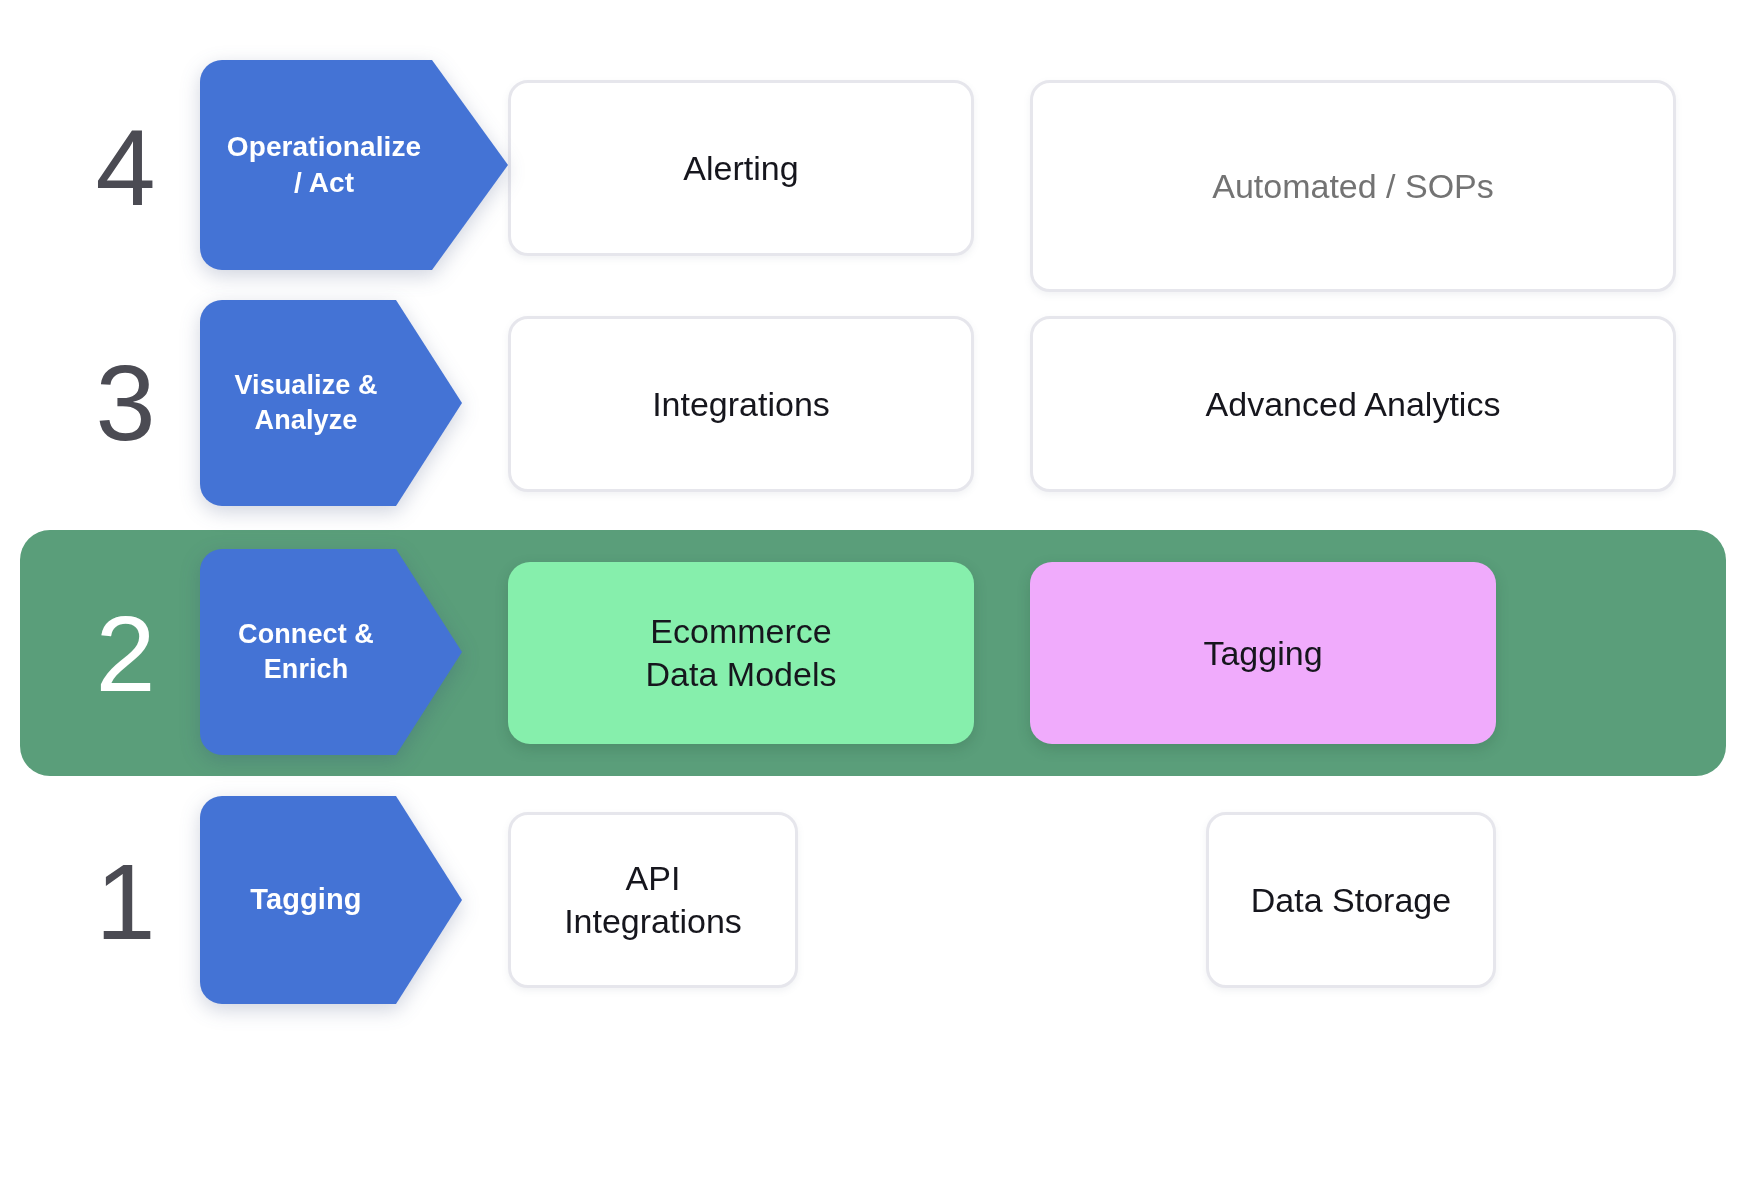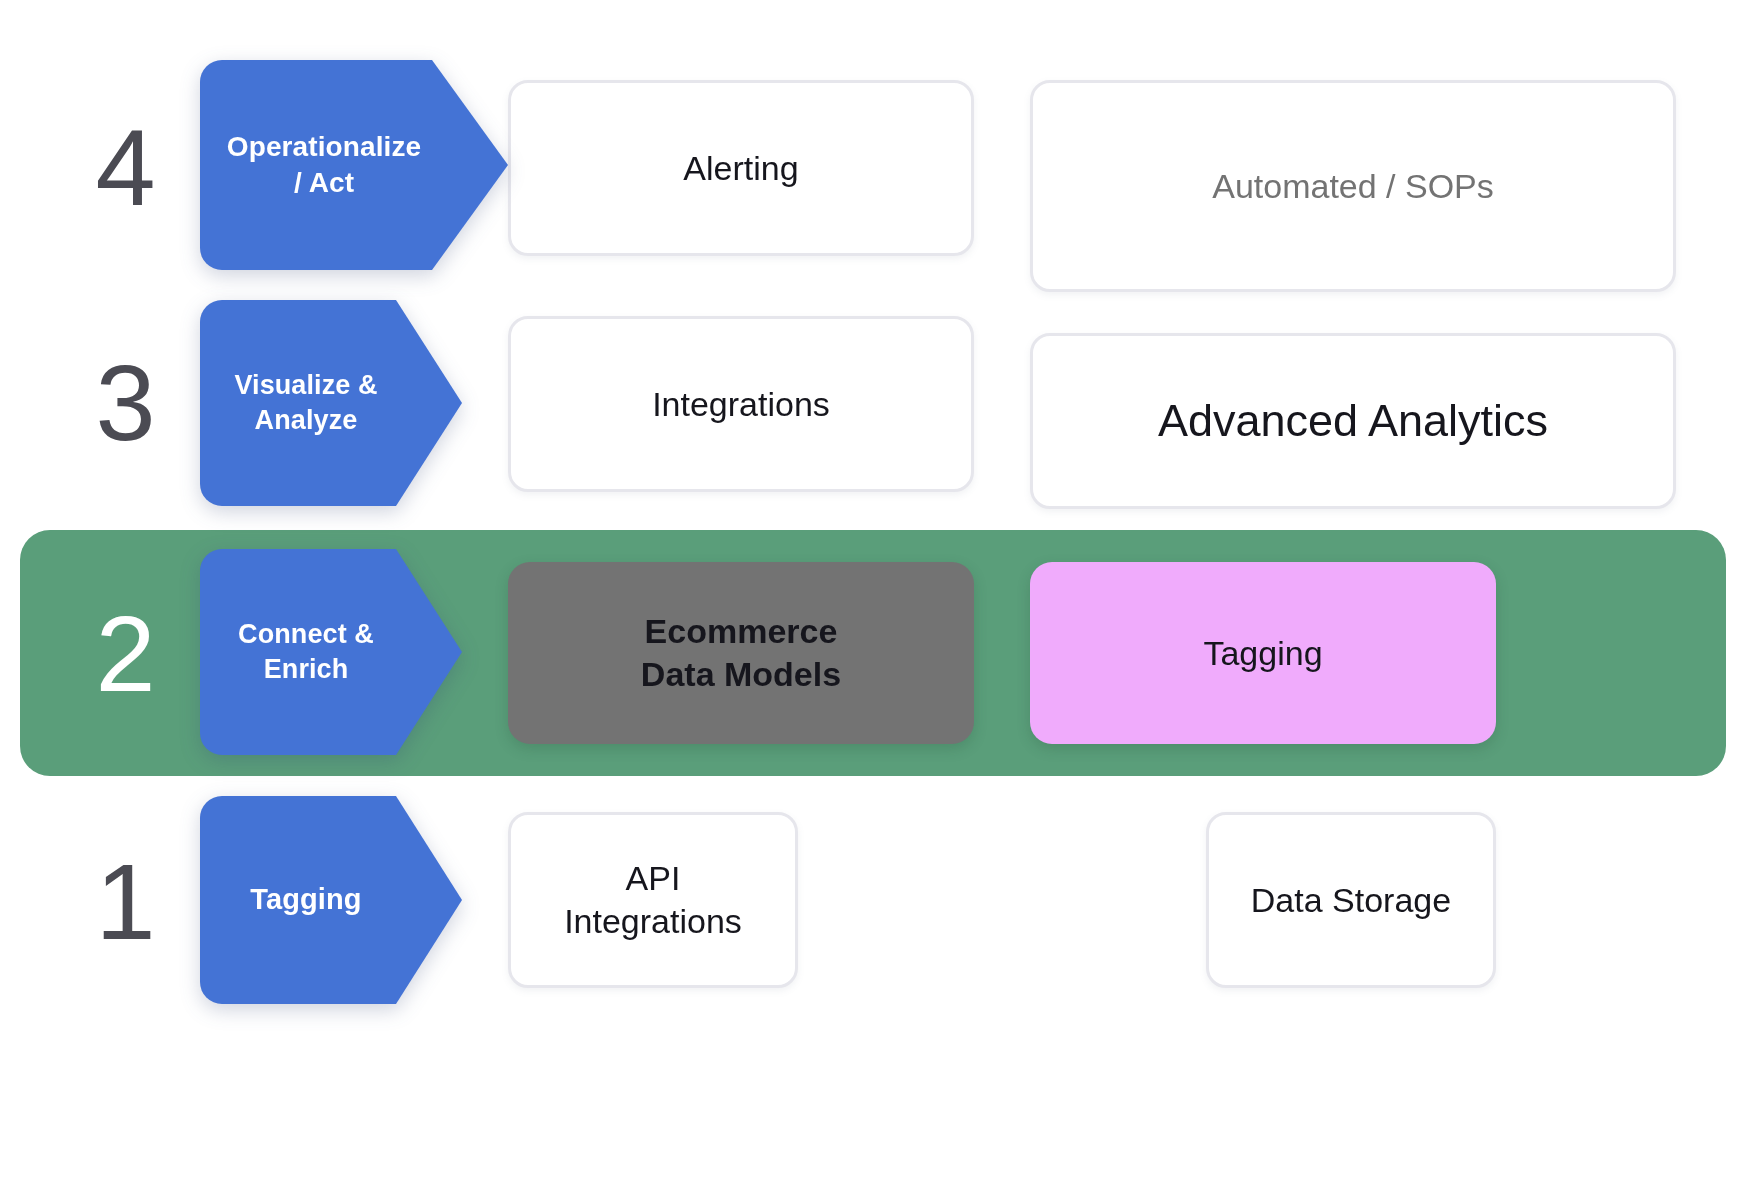--- a/index.html
+++ b/index.html
@@ -119,34 +119,34 @@
         <path d="M 22 0 H 196 L 262 103 L 196 206 H 22 A 22 22 0 0 1 0 184 V 22 A 22 22 0 0 1 22 0 Z" fill="#4473d5"></path>
       </svg>
     </div>
     <div class="arrow-label" style="left: 200px; top: 300px; width: 196px; height: 206px; font-size: 27px;">
       <span style="white-space: pre-line;">Visualize &amp;
 Analyze</span>
     </div>
     <div class="cap-card" style="left: 508px; top: 316px; width: 466px; height: 176px; font-size: 34px; background: rgb(255, 255, 255); color: rgb(22, 22, 29); border-color: rgb(230, 230, 236);">
       <span class="cap-text">Integrations</span>
     </div>
-    <div class="cap-card" style="left: 1030px; top: 333px; width: 646px; height: 176px; font-size: 45px; background: rgb(255, 255, 255); color: rgb(22, 22, 29); border-color: rgb(230, 230, 236);">
+    <div class="cap-card" style="left: 1030px; top: 316px; width: 646px; height: 176px; font-size: 34px; background: rgb(255, 255, 255); color: rgb(22, 22, 29); border-color: rgb(230, 230, 236);">
       <span class="cap-text">Advanced Analytics</span>
     </div>
     <div class="step-number on-band" style="left: 70px; top: 600px; color: rgb(255, 255, 255);">2</div>
     <div class="arrow-shape" style="left: 200px; top: 549px; width: 262px; height: 206px;">
       <svg width="262" height="206" viewBox="0 0 262 206" xmlns="http://www.w3.org/2000/svg">
         <path d="M 22 0 H 196 L 262 103 L 196 206 H 22 A 22 22 0 0 1 0 184 V 22 A 22 22 0 0 1 22 0 Z" fill="#4473d5"></path>
       </svg>
     </div>
     <div class="arrow-label" style="left: 200px; top: 549px; width: 196px; height: 206px; font-size: 27px;">
       <span style="white-space: pre-line;">Connect &amp;
 Enrich</span>
     </div>
-    <div class="cap-card on-band" style="left: 508px; top: 562px; width: 466px; height: 182px; font-size: 34px; background: #737373; color: rgb(22, 22, 29); font-weight: bold;">
+    <div class="cap-card on-band" style="left: 508px; top: 562px; width: 466px; height: 182px; font-size: 34px; background: #86efac; color: rgb(22, 22, 29);">
       <span class="cap-text">Ecommerce
 Data Models</span>
     </div>
     <div class="cap-card on-band" style="left: 1030px; top: 562px; width: 466px; height: 182px; font-size: 34px; background: #f0abfc; color: rgb(22, 22, 29);">
       <span class="cap-text">Tagging</span>
     </div>
     <div class="step-number" style="left: 70px; top: 848px; color: rgb(75, 75, 83);">1</div>
     <div class="arrow-shape" style="left: 200px; top: 796px; width: 262px; height: 208px;">
       <svg width="262" height="208" viewBox="0 0 262 208" xmlns="http://www.w3.org/2000/svg">
         <path d="M 22 0 H 196 L 262 104 L 196 208 H 22 A 22 22 0 0 1 0 186 V 22 A 22 22 0 0 1 22 0 Z" fill="#4473d5"></path>

